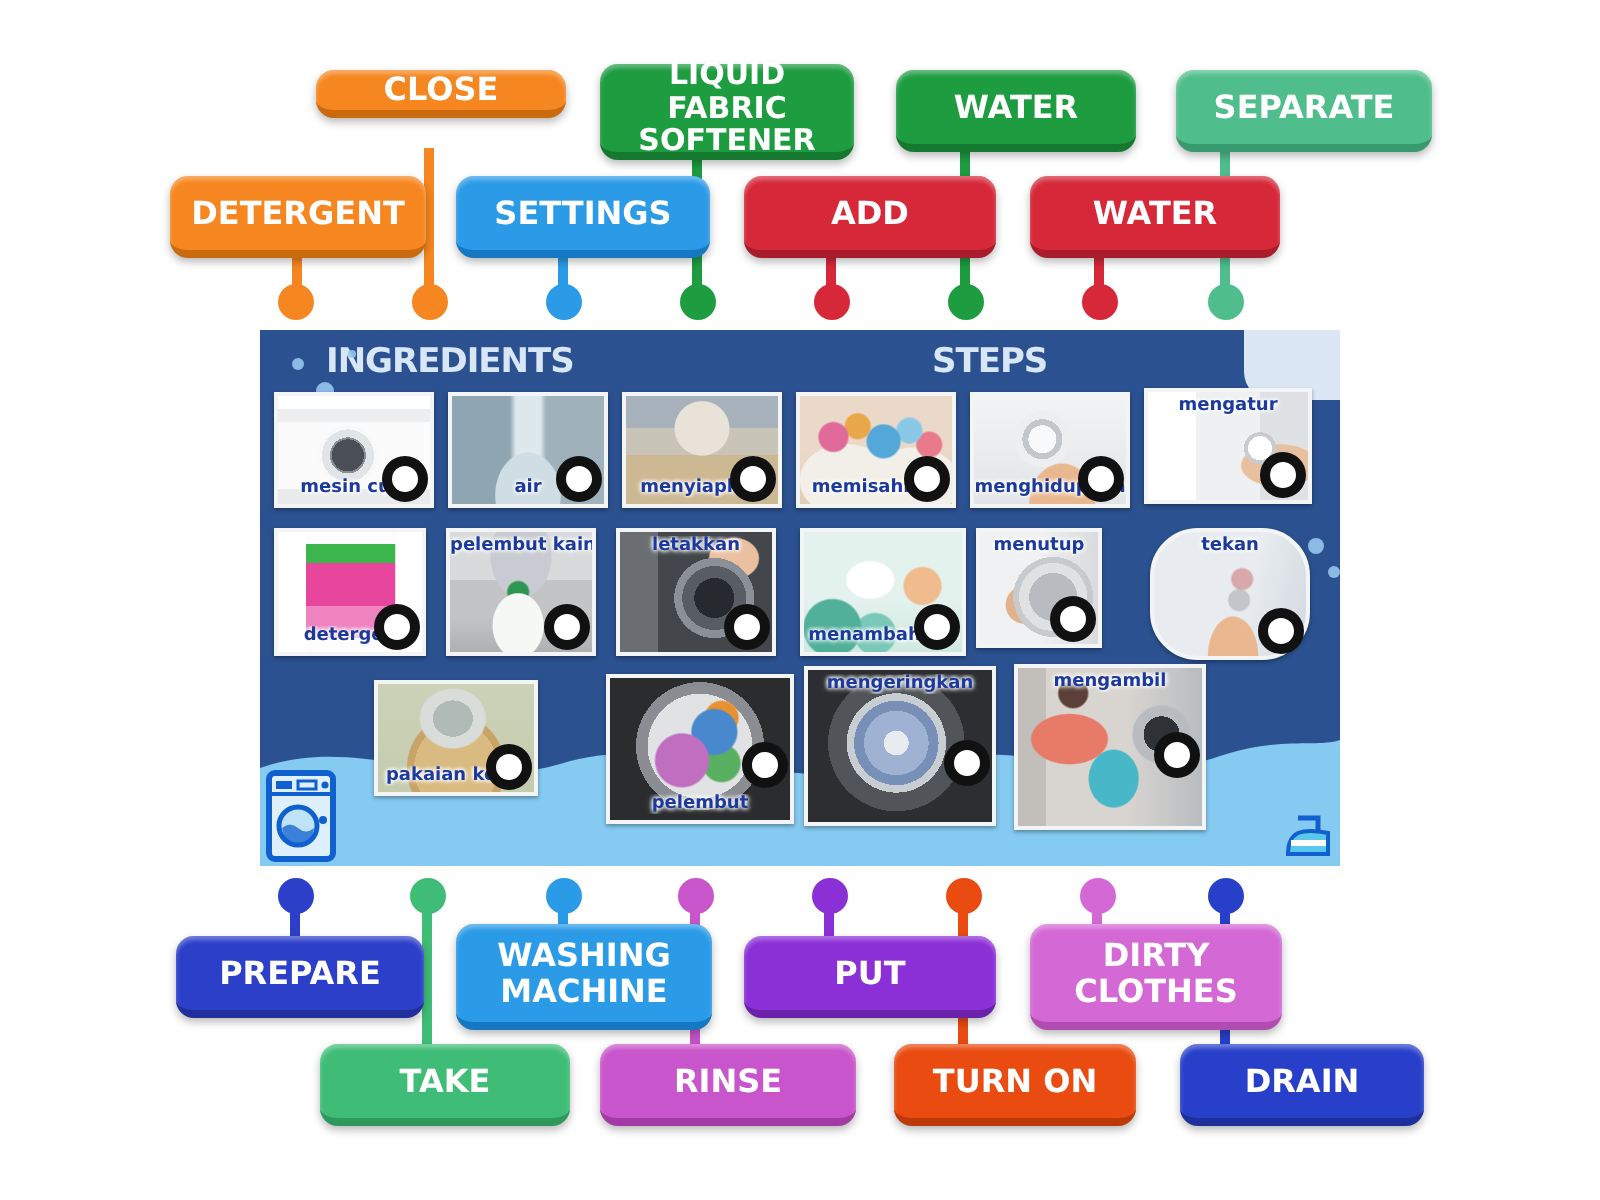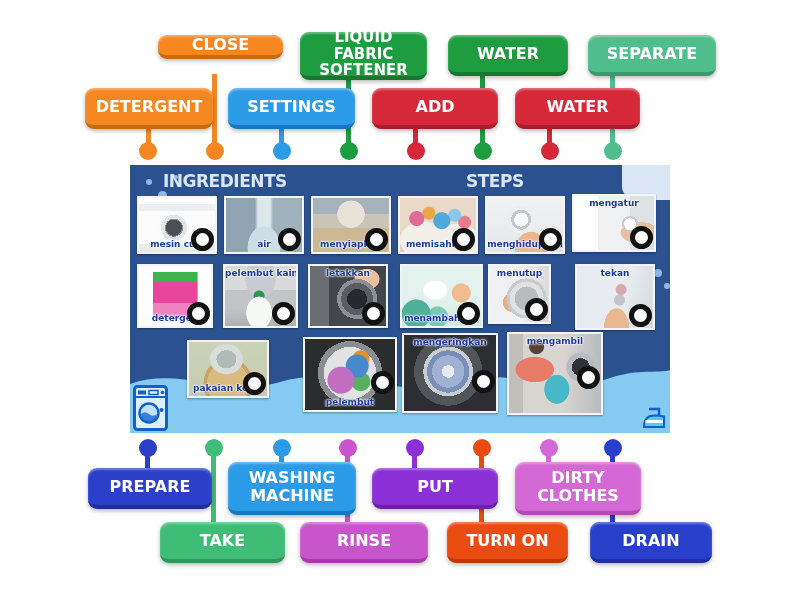--- a/index.html
+++ b/index.html
@@ -89,21 +89,21 @@
       radial-gradient(circle at 45% 85%, #7ac8b8 0 10px, transparent 11px),
       linear-gradient(180deg,#e4f2ee 0 55%,#cfe8e0);}
   .t11{background:
       radial-gradient(circle at 62% 58%, #b8bcc0 0 12px, #dfe1e3 12px 17px, #c8cbce 17px 20px, transparent 20px),
       radial-gradient(ellipse at 38% 65%, #e2b28c 0 18%, transparent 19%),
       linear-gradient(90deg,#f0f1f2 0 50%,#d8dadc);}
   .t12{background:
       radial-gradient(circle at 58% 38%, #d8a8ac 0 5px, transparent 6px),
       radial-gradient(circle at 56% 55%, #c2c6ca 0 5px, transparent 6px),
       radial-gradient(ellipse at 52% 100%, #eab890 0 22%, transparent 23%),
-      linear-gradient(105deg,#e8ecf0 0 60%,#d2d8de);}
+      linear-gradient(105deg,#e8ecf0 0 60%,#d2d8de); border-radius: 24px;}
   .t13{background:
       radial-gradient(ellipse at 48% 32%, #b0bab6 0 10px, #d8ddda 10px 16px, transparent 17px),
       radial-gradient(ellipse at 50% 78%, #d9ba80 0 38%, #c8a468 38% 44%, transparent 45%),
       linear-gradient(180deg,#ccd2b8,#c4ccae);}
   .t14{background:
       radial-gradient(circle at 40% 58%, #c06ec0 0 13px, transparent 14px),
       radial-gradient(circle at 58% 38%, #4888cc 0 11px, transparent 12px),
       radial-gradient(circle at 62% 28%, #e8902f 0 8px, transparent 9px),
       radial-gradient(circle at 62% 60%, #58b060 0 9px, transparent 10px),
       radial-gradient(circle at 50% 48%, #e0e2e4 0 45%, #8a8e92 45% 55%, #2a2c2e 55%);}

